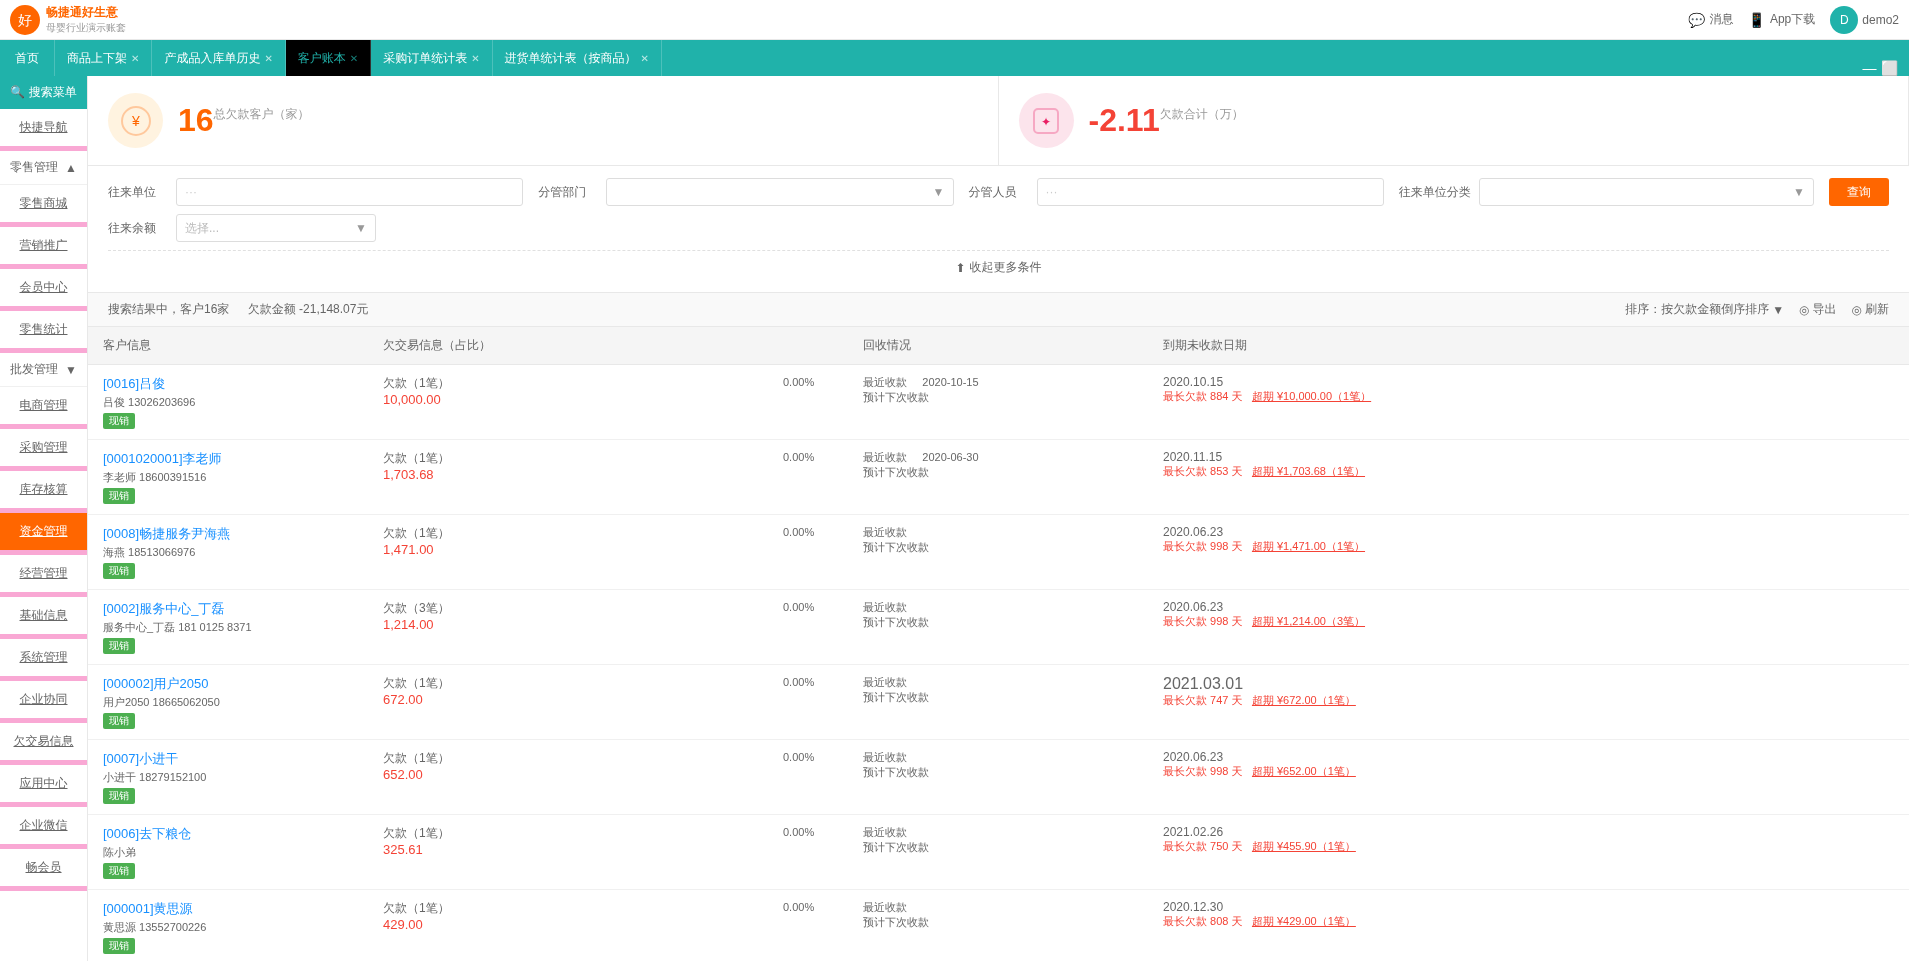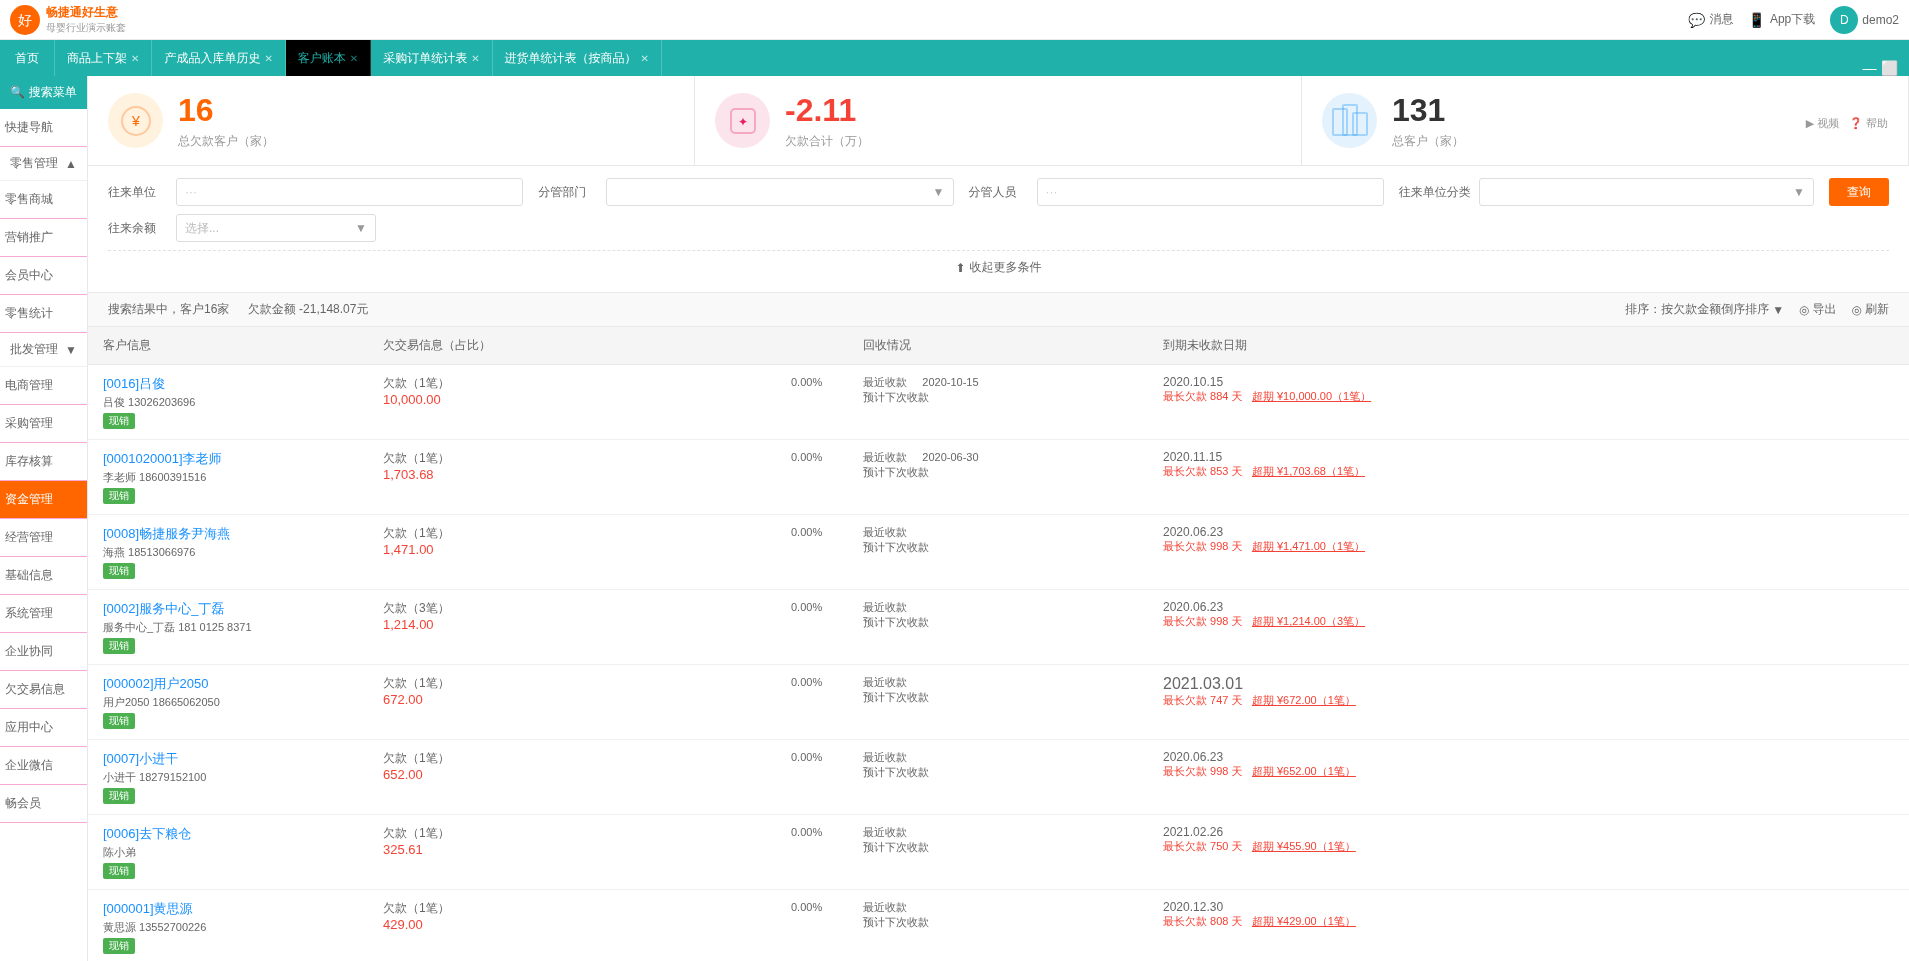--- a/index.html
+++ b/index.html
@@ -19,40 +19,40 @@
     .tab-home { background: #20b2aa; color: #fff; padding: 0 15px; }
     .tabs-right { margin-left: auto; display: flex; gap: 5px; padding-right: 10px; }
     .tabs-right span { color: #fff; cursor: pointer; font-size: 14px; }
 
     
     .layout { display: flex; height: calc(961px - 40px - 36px); }
 
     
     .sidebar { width: 88px; background: #fff; border-right: 1px solid #e8e8e8; display: flex; flex-direction: column; overflow-y: auto; }
     .sidebar-search { background: #20b2aa; color: #fff; padding: 8px; font-size: 12px; text-align: center; cursor: pointer; }
-    .sidebar-item { padding: 10px 5px; text-align: left; font-size: 12px; color: #666; cursor: pointer; border-bottom: 1px solid #f9a8d4; }
+    .sidebar-item { padding: 10px 5px; text-align: center; font-size: 12px; color: #666; cursor: pointer; border-bottom: 5px solid #f9a8d4; text-decoration: underline; }
     .sidebar-item.highlight { background: #ff6600; color: #fff; }
     .sidebar-expand { display: flex; align-items: center; justify-content: space-between; padding: 8px 10px; font-size: 12px; color: #666; cursor: pointer; border-bottom: 1px solid #f0f0f0; }
 
     
     .content { flex: 1; display: flex; flex-direction: column; overflow: hidden; }
 
     
     .stats-row { display: flex; background: #fff; border-bottom: 1px solid #e8e8e8; height: 90px; }
     .stat-card { flex: 1; display: flex; align-items: center; padding: 15px 20px; gap: 15px; border-right: 1px solid #e8e8e8; }
     .stat-icon { width: 55px; height: 55px; border-radius: 50%; display: flex; align-items: center; justify-content: center; font-size: 24px; }
     .stat-icon.orange { background: #fff3e0; }
     .stat-icon.pink { background: #fce4ec; }
     .stat-icon.blue { background: #e3f2fd; }
     .stat-value { font-size: 32px; font-weight: bold; }
     .stat-value.orange { color: #ff6600; }
     .stat-value.red { color: #f44336; }
     .stat-value.dark { color: #333; }
     .stat-label { font-size: 12px; color: #999; margin-top: 4px; }
-    .stat-text { display: flex; flex-direction: column; }
+    .stat-text { display: flex; flex-direction: row; }
     .stat-actions { margin-left: auto; display: flex; gap: 10px; align-items: flex-start; padding-top: 5px; }
     .stat-action-btn { font-size: 11px; color: #999; cursor: pointer; display: flex; align-items: center; gap: 3px; }
 
     
     .filter-area { background: #fff; padding: 12px 20px; border-bottom: 1px solid #e8e8e8; }
     .filter-row { display: flex; align-items: center; gap: 15px; margin-bottom: 8px; }
     .filter-item { display: flex; align-items: center; gap: 8px; flex: 1; }
     .filter-label { color: #666; font-size: 12px; white-space: nowrap; min-width: 60px; }
     .filter-input { flex: 1; border: 1px solid #ddd; border-radius: 3px; padding: 4px 8px; font-size: 12px; height: 28px; display: flex; align-items: center; justify-content: space-between; cursor: pointer; position: relative; }
     .filter-input span.dots { color: #ccc; }
@@ -70,21 +70,21 @@
     .table-container { flex: 1; overflow-y: auto; background: #fff; }
     table { width: 100%; border-collapse: collapse; }
     thead tr { background: #f5f5f5; }
     thead th { padding: 10px 15px; text-align: left; font-size: 12px; color: #666; font-weight: normal; border-bottom: 1px solid #e8e8e8; }
     tbody tr { border-bottom: 1px solid #f0f0f0; }
     tbody td { padding: 10px 15px; font-size: 12px; vertical-align: top; }
     .customer-name { color: #1890ff; font-size: 13px; cursor: pointer; text-decoration: none; }
     .customer-phone { color: #666; font-size: 11px; margin-top: 2px; }
     .tag { display: inline-block; background: #4caf50; color: #fff; font-size: 10px; padding: 1px 6px; border-radius: 2px; margin-top: 3px; }
     .amount-red { color: #f44336; font-size: 13px; }
-    .percent { color: #666; font-size: 11px; margin-left: 8px; }
+    .percent { color: #666; font-size: 11px; }
     .overdue-link { color: #f44336; font-size: 11px; cursor: pointer; }
     .overdue-days { color: #f44336; font-size: 11px; }
 
     
     ::-webkit-scrollbar { width: 6px; }
     ::-webkit-scrollbar-track { background: #f1f1f1; }
     ::-webkit-scrollbar-thumb { background: #ccc; border-radius: 3px; }
 
     
     .avatar { width: 28px; height: 28px; border-radius: 50%; background: #20b2aa; color: #fff; display: flex; align-items: center; justify-content: center; font-size: 12px; }
@@ -232,43 +232,20 @@
       <div class="stat-card">
         <div class="stat-icon pink">
           <svg width="32" height="32" viewBox="0 0 32 32" fill="none">
             <rect x="4" y="4" width="24" height="24" rx="4" stroke="#e91e63" stroke-width="2" fill="none" opacity="0.3"></rect>
             <text x="16" y="21" text-anchor="middle" font-size="12" fill="#e91e63">✦</text>
           </svg>
         </div>
         <div class="stat-text">
           <div class="stat-value red">-2.11</div>
           <div class="stat-label">欠款合计（万）</div>
-        </div>
-      </div>
-      <div class="stat-card">
-        <div class="stat-icon blue">
-          <svg width="40" height="40" viewBox="0 0 40 40" fill="none">
-            <rect x="3" y="8" width="14" height="26" rx="1" stroke="#42a5f5" stroke-width="2" fill="none" opacity="0.4"></rect>
-            <rect x="13" y="4" width="14" height="30" rx="1" stroke="#42a5f5" stroke-width="2" fill="none" opacity="0.4"></rect>
-            <rect x="23" y="12" width="14" height="22" rx="1" stroke="#42a5f5" stroke-width="2" fill="none" opacity="0.4"></rect>
-          </svg>
-        </div>
-        <div class="stat-text">
-          <div class="stat-value dark">131</div>
-          <div class="stat-label">总客户（家）</div>
-        </div>
-        <div class="stat-actions">
-          <div class="stat-action-btn">
-            <span>▶</span>
-            <span>视频</span>
-          </div>
-          <div class="stat-action-btn">
-            <span>❓</span>
-            <span>帮助</span>
-          </div>
         </div>
       </div>
     </div>
 
     <div class="filter-area">
       <div class="filter-row">
         <div class="filter-item">
           <span class="filter-label">往来单位</span>
           <div class="filter-input">
             <span class="dots">···</span>

